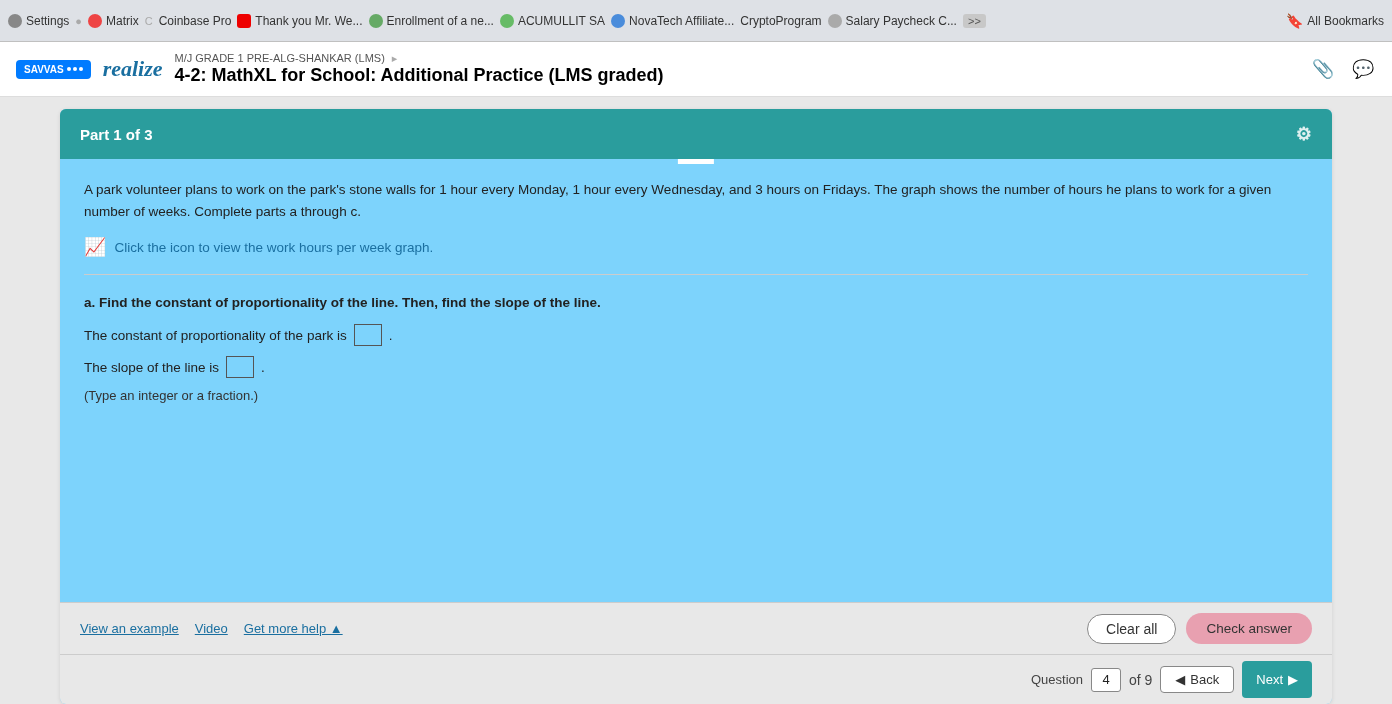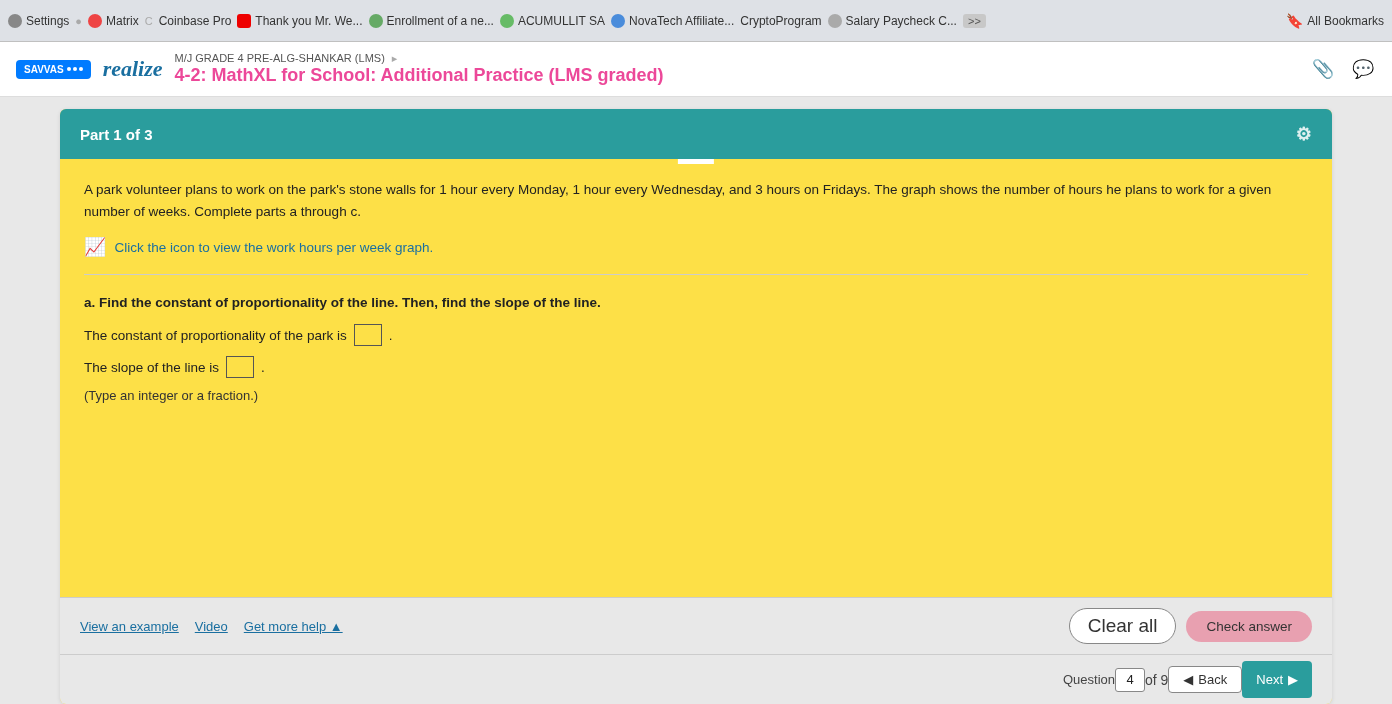--- a/index.html
+++ b/index.html
@@ -94,40 +94,40 @@
       display: flex;
       flex-direction: column;
     }
     .breadcrumb-top {
       font-size: 11px;
       color: #555;
     }
     .breadcrumb-title {
       font-size: 18px;
       font-weight: bold;
-      color: #ec4899;
+      color: #000000;
     }
     .header-actions {
       margin-left: auto;
       display: flex;
       gap: 16px;
     }
     .header-icon {
       width: 24px;
       height: 24px;
       display: flex;
       align-items: center;
       justify-content: center;
       color: #555;
       font-size: 18px;
       cursor: pointer;
     }
 
     .card {
-      background: #fde047;
+      background: #7dd3fc;
       border-radius: 6px;
       overflow: hidden;
       box-shadow: 0 1px 4px rgba(0,0,0,0.1);
       height: 100%;
       display: flex;
       flex-direction: column;
     }
 
     .card-header {
       background: #2a9d9d;
@@ -226,21 +226,21 @@
       color: #1a6fa0;
       font-size: 13px;
       cursor: pointer;
       text-decoration: underline;
     }
     .btn-clear {
       background: white;
       border: 1.5px solid #888;
       border-radius: 20px;
       padding: 6px 18px;
-      font-size: 19px;
+      font-size: 14px;
       color: #333;
       cursor: pointer;
     }
     .btn-check {
       background: #e8a0b0;
       border: none;
       border-radius: 20px;
       padding: 8px 20px;
       font-size: 13.5px;
       color: #333;
@@ -336,21 +336,21 @@
       <div class="dot"></div>
       <div class="dot"></div>
       <div class="dot"></div>
     </div>
   </div>
   <div style="font-size:22px; font-style:italic; font-weight:bold; color:#1a6fa0; font-family:serif;">
     <span>realize</span>
   </div>
   <div class="header-breadcrumb">
     <div class="breadcrumb-top">
-      <span>M/J GRADE 4 PRE-ALG-SHANKAR (LMS)</span>
+      <span>M/J GRADE 1 PRE-ALG-SHANKAR (LMS)</span>
       <span style="color:#aaa; margin-left:4px;">▸</span>
     </div>
     <div class="breadcrumb-title">4-2: MathXL for School: Additional Practice (LMS graded)</div>
   </div>
   <div class="header-actions">
     <div class="header-icon">📎</div>
     <div class="header-icon">💬</div>
   </div>
 </div>
 
@@ -397,21 +397,21 @@
         <span class="bottom-link">Get more help ▲</span>
       </div>
       <div style="display:flex; gap:10px; align-items:center;">
         <button class="btn-clear">Clear all</button>
         <button class="btn-check">Check answer</button>
       </div>
     </div>
 
     <div style="background:#e8e8e8; padding: 6px 20px; display:flex; align-items:center; justify-content:space-between; border-top:1px solid #ccc; flex-shrink:0;">
       <div style="width:50px;"></div>
-      <div style="display:flex; align-items:center; ">
+      <div style="display:flex; align-items:center; gap:8px;">
         <span style="font-size:13px; color:#444;">Question</span>
         <div class="question-num-box">4</div>
         <span style="font-size:14px; color:#444;">of 9</span>
         <button class="btn-nav">
           <span>◀</span>
           <span>Back</span>
         </button>
         <button class="btn-next">
           <span>Next</span>
           <span>▶</span>

